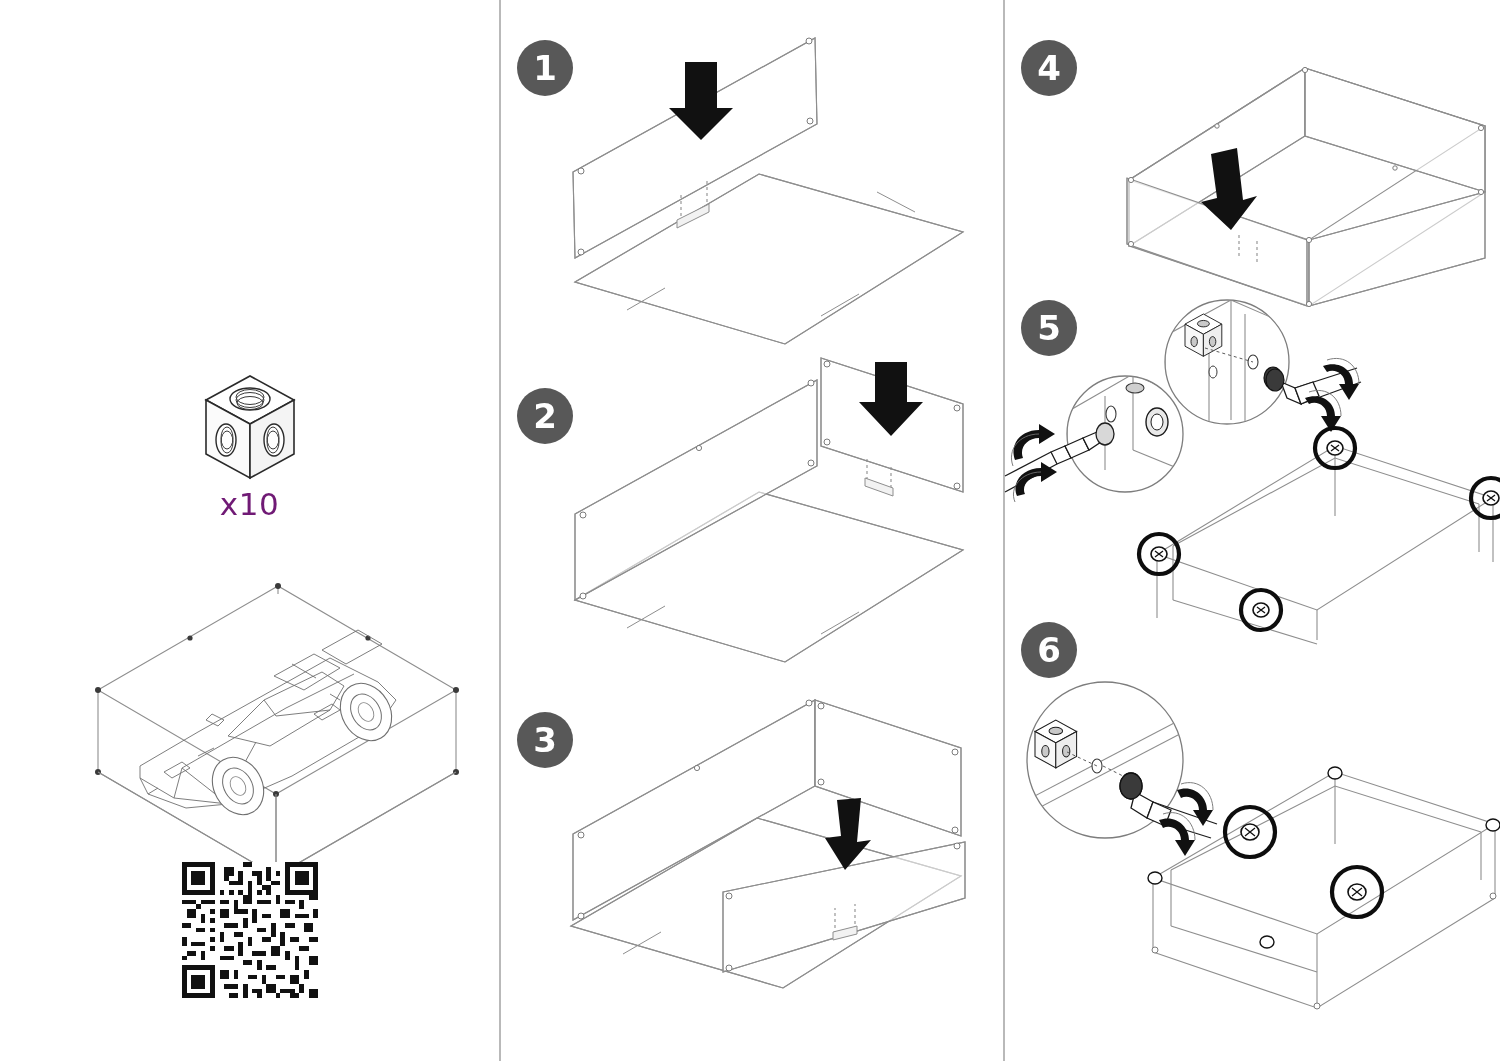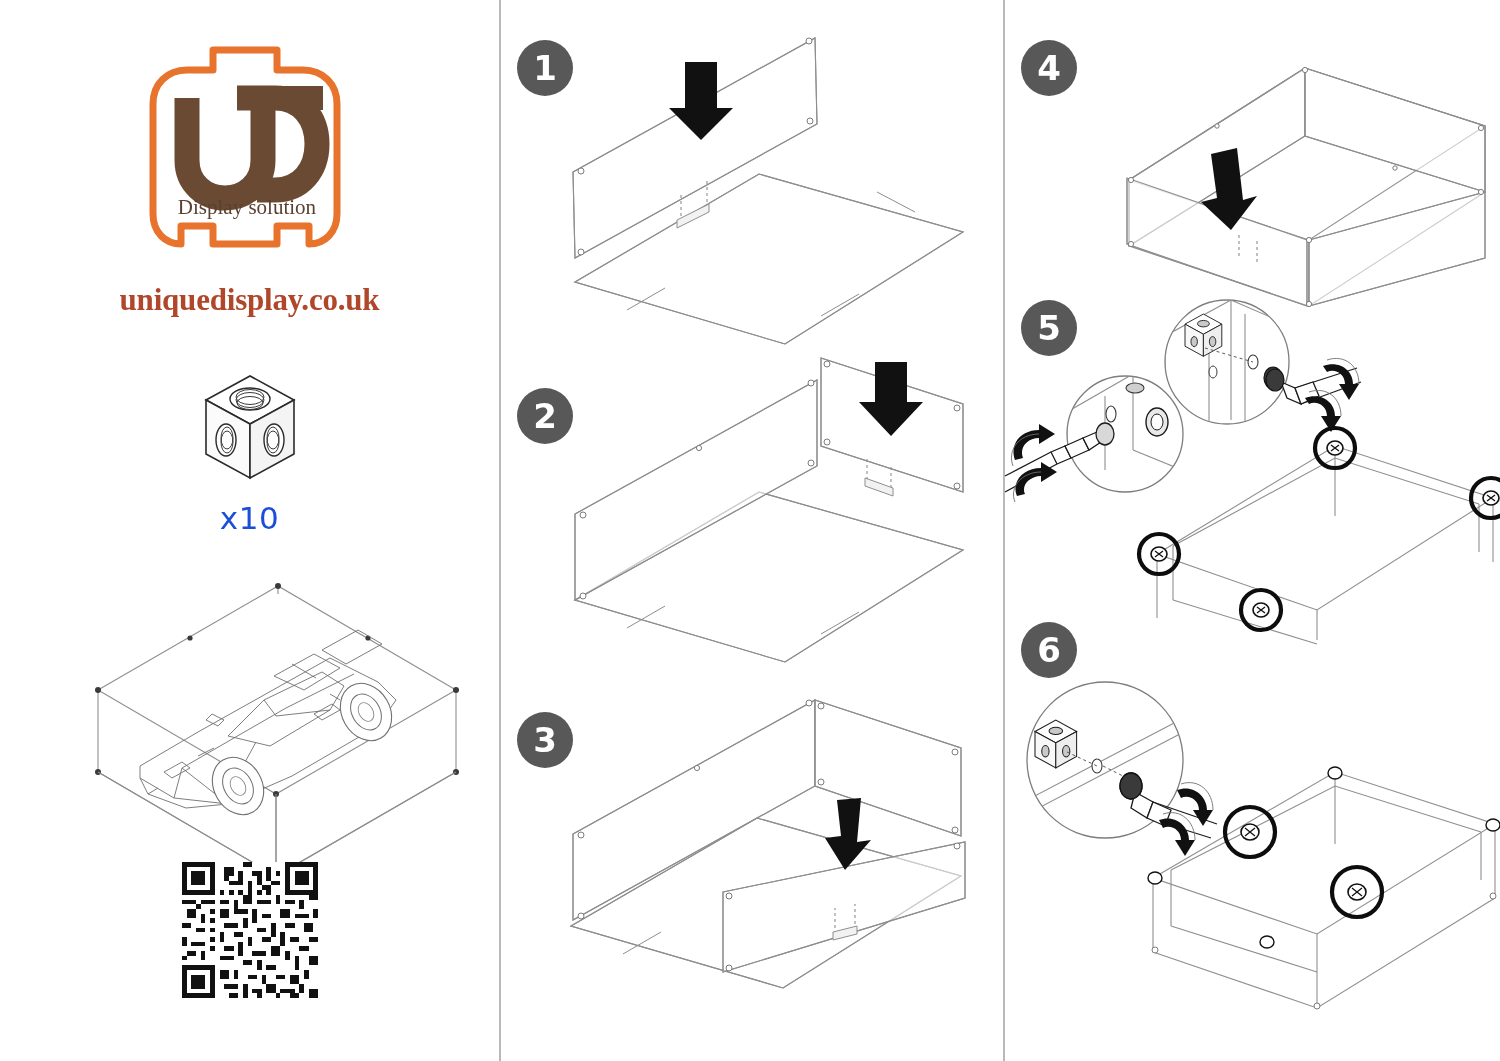--- a/index.html
+++ b/index.html
@@ -65,23 +65,22 @@
     position: absolute;
     left: 0; top: 368px;
     width: 499px;
     display: flex;
     justify-content: center;
     gap: 68px;
   }
   .part-item { text-align: center; }
   .part-art { height: 118px; display: flex; align-items: flex-end; justify-content: center; }
   .part-qty {
-    margin-top: 14px;
     font-size: 31px;
-    color: #1d4ed8;
+    color: #701a75;
     font-family: "DejaVu Sans", sans-serif;
     letter-spacing: 0.5px;
   }
 
   
   #product-hero {
     position: absolute;
     left: 78px; top: 550px;
     width: 390px; height: 330px;
   }
@@ -130,40 +129,20 @@
 </head>
 <body>
 
 <div id="sheet">
 
   <div class="divider" id="divider-1"></div>
   <div class="divider" id="divider-2"></div>
 
   <div class="column" id="column-left">
 
-    <div id="brand-block">
-      <div id="logo-wrap">
-        <svg viewBox="0 0 250 250">
-
-          <path d="M62 52 H88 V32 H152 V52 H178
-                   C198 52 212 66 212 86
-                   V196 C212 214 200 226 184 226
-                   V208 H152 V226 H88 V208 H56 V226
-                   C40 226 28 214 28 196
-                   V86 C28 66 42 52 62 52 Z" fill="none" stroke="#e8732c" stroke-width="7" stroke-linejoin="round"></path>
-
-          <path d="M62 80 V142 C62 166 80 180 100 180 C120 180 138 166 138 142 V80" fill="none" stroke="#6b4a33" stroke-width="25" stroke-linecap="butt"></path>
-
-          <path d="M112 80 H150 C176 80 192 100 192 126 C192 152 176 172 150 172 H132" fill="none" stroke="#6b4a33" stroke-width="25" stroke-linecap="butt"></path>
-          <rect x="120" y="68" width="78" height="24" fill="#6b4a33"></rect>
-          <text x="122" y="196" text-anchor="middle" font-family="Liberation Serif, serif" font-size="21" fill="#5a4030">Display solution</text>
-        </svg>
-      </div>
-      <div id="brand-url">uniquedisplay.co.uk</div>
-    </div>
 
     <div id="parts-row">
 
       <div class="part-item">
         <div class="part-art">
           <svg width="108" height="118" viewBox="0 0 108 118">
 
             <path d="M10 32 L54 8 L98 32 L54 56 Z" fill="#ffffff" stroke="#2a2a2a" stroke-width="1.6"></path>
             <path d="M10 32 L54 56 L54 110 L10 86 Z" fill="#fbfbfb" stroke="#2a2a2a" stroke-width="1.6"></path>
             <path d="M98 32 L54 56 L54 110 L98 86 Z" fill="#f4f4f4" stroke="#2a2a2a" stroke-width="1.6"></path>

